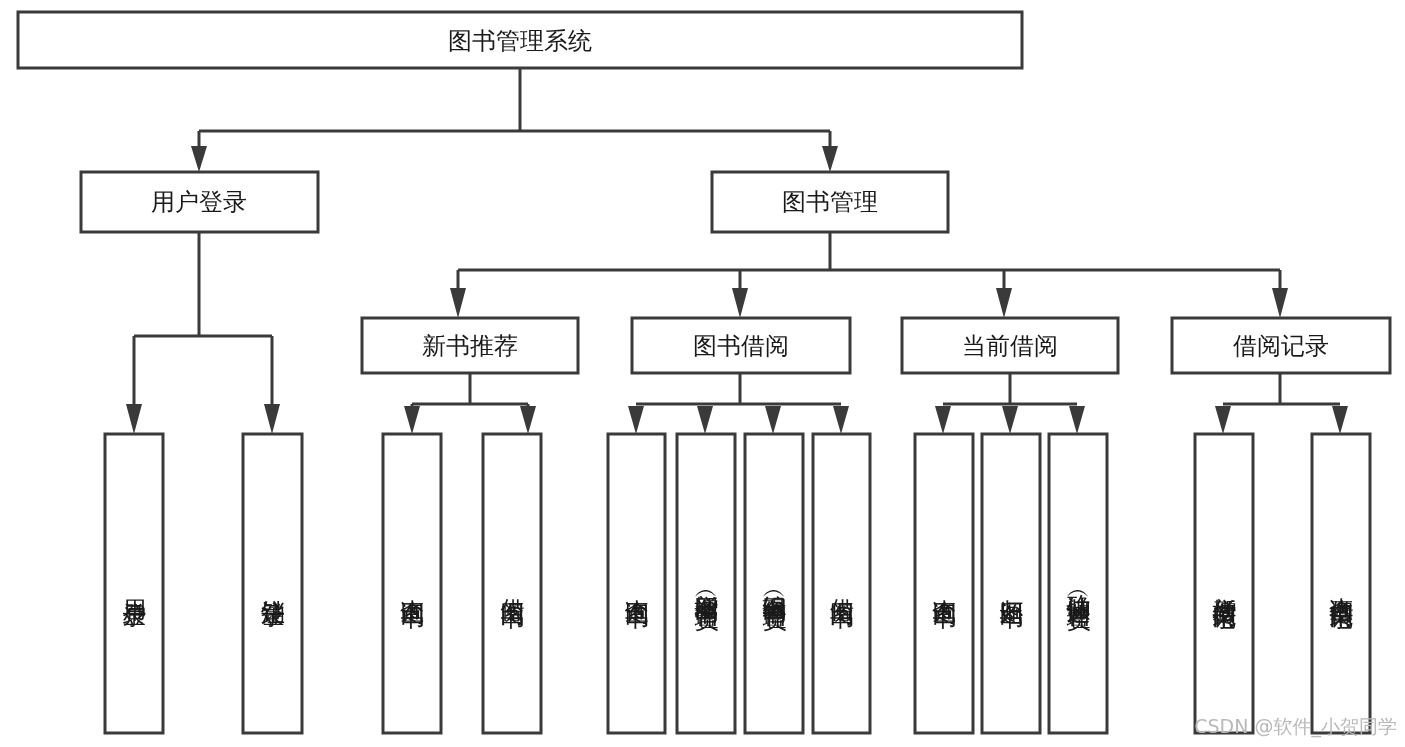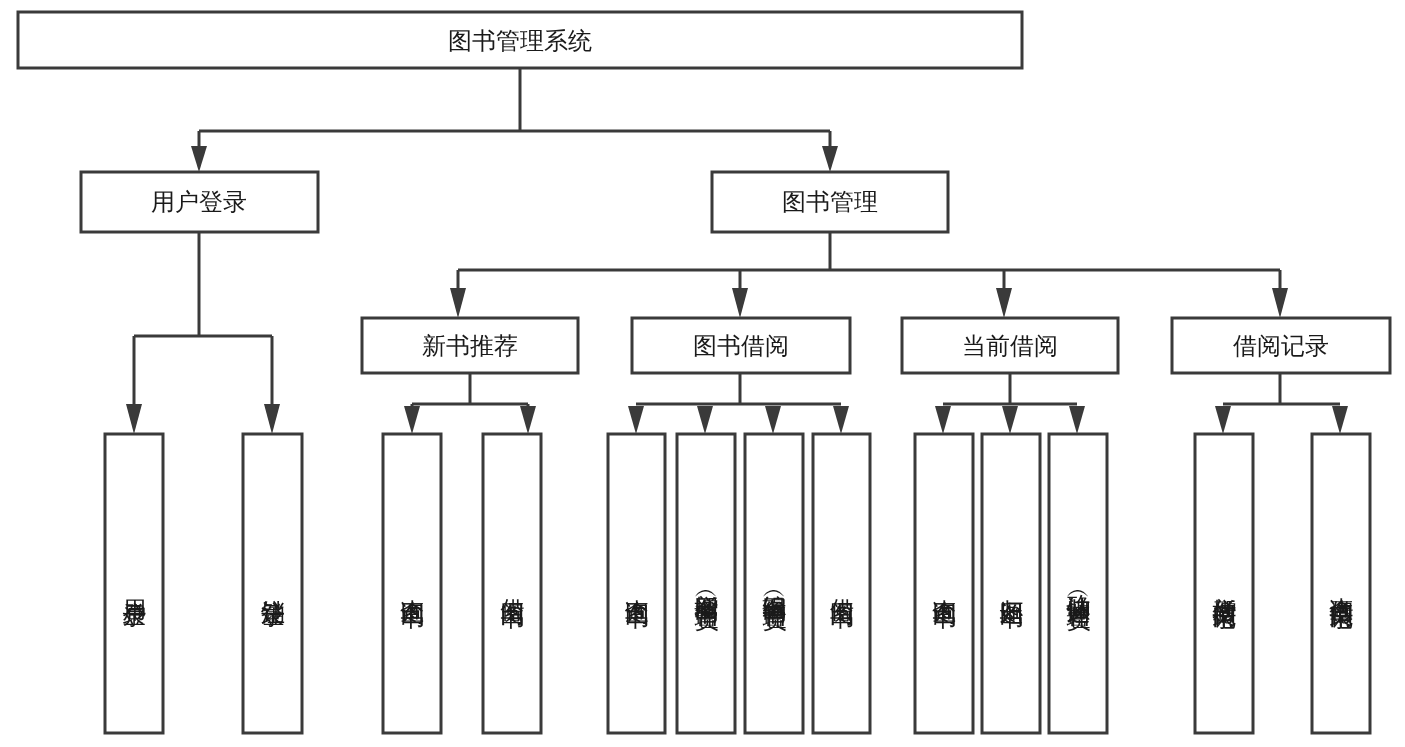--- a/index.html
+++ b/index.html
@@ -182,14 +182,15 @@
   <div class="vlabel" style="left:745px;top:434px;width:58px;height:299px;">编辑图书（管理员）</div>
   <div class="vlabel" style="left:813px;top:434px;width:57px;height:299px;">借阅图书</div>
 
   <div class="vlabel" style="left:915px;top:434px;width:58px;height:299px;">查询图书</div>
   <div class="vlabel" style="left:982px;top:434px;width:58px;height:299px;">归还图书</div>
   <div class="vlabel" style="left:1049px;top:434px;width:58px;height:299px;">确认归还（管理员）</div>
 
   <div class="vlabel" style="left:1195px;top:434px;width:58px;height:299px;">新增借阅记录</div>
   <div class="vlabel" style="left:1312px;top:434px;width:58px;height:299px;">查询借阅记录</div>
 
+  <div class="watermark">CSDN @软件_小贺同学</div>
 
 </div>
 
 </body></html>

